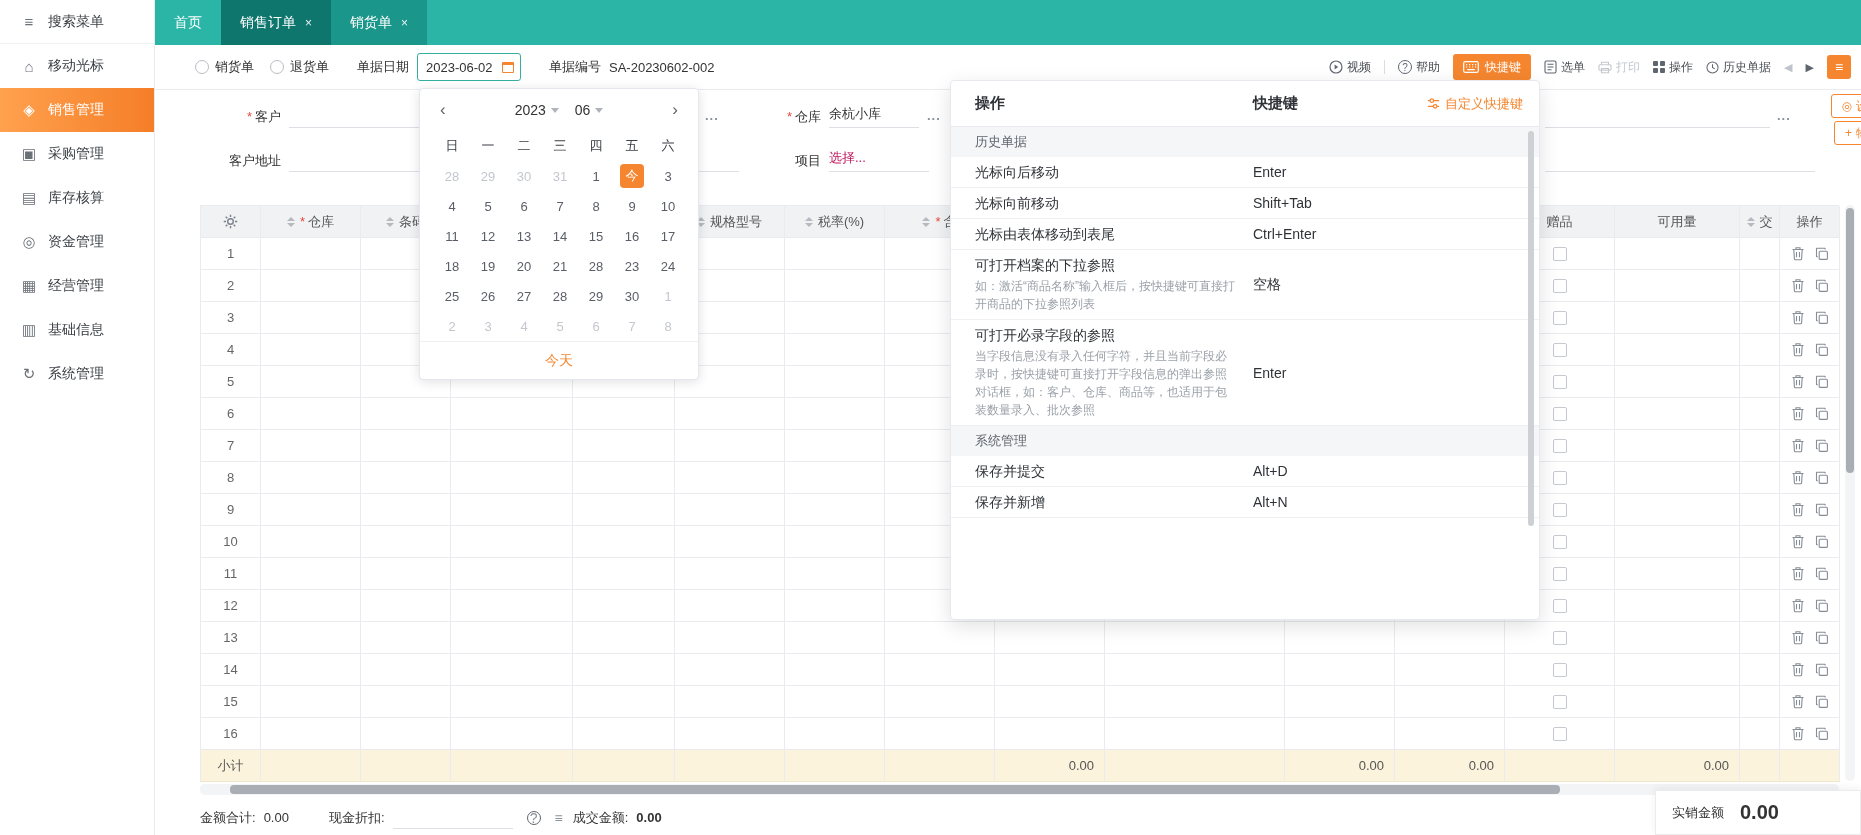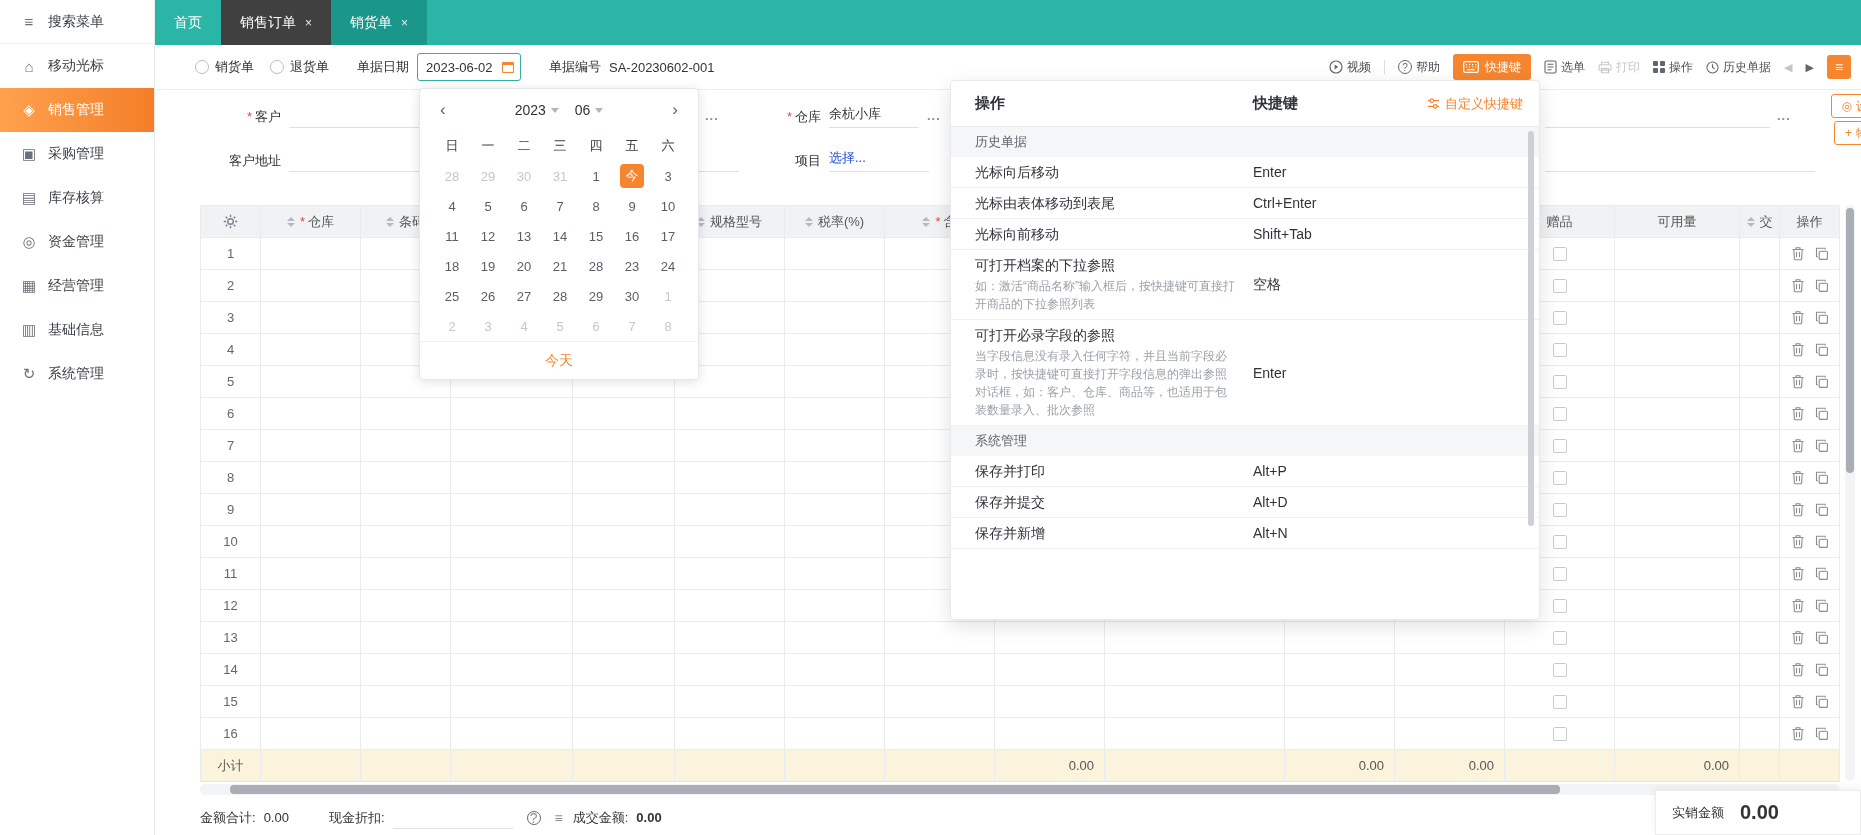--- a/index.html
+++ b/index.html
@@ -10,21 +10,21 @@
 .sidebar{position:absolute;left:0;top:0;width:155px;height:100%;background:#fff;border-right:1px solid #e8eaec;z-index:12}
 .sb-item{display:flex;align-items:center;height:44px;padding-left:20px;gap:10px;font-size:14px;color:#3a3f45;cursor:pointer}
 .sb-item:first-child{border-bottom:1px solid #f0f1f3}
 .sb-icon{font-size:15px;color:#6b7178;width:18px;text-align:center}
 .sb-item.active{background:linear-gradient(90deg,#ffa14e,#f57e28);color:#fff}
 .sb-item.active .sb-icon{color:#fff}
 
 
 .tabbar{position:absolute;left:155px;top:0;width:1706px;height:45px;background:#2ab5a6;display:flex;align-items:stretch;z-index:5}
 .tab{display:flex;align-items:center;gap:9px;padding:0 19px;color:#fff;font-size:14px;cursor:pointer}
-.tab.mid{background:#404040}
+.tab.mid{background:#0f766e}
 .tab.active{background:#1b968a}
 .tab-close{font-size:12px;opacity:.9}
 
 
 .toolbar{position:absolute;left:155px;top:45px;width:1706px;height:45px;background:#fff;border-bottom:1px solid #ececee;display:flex;align-items:center;padding:0 10px 0 40px;z-index:6}
 .radio{display:flex;align-items:center;gap:6px;font-size:13px;color:#333;cursor:pointer}
 .radio+.radio{margin-left:16px}
 .rdot{width:14px;height:14px;border-radius:50%;border:1px solid #b9bec4;background:#fff}
 .tb-label{margin-left:28px;color:#333;white-space:nowrap}
 .date-input{margin-left:8px;width:104px;height:28px;border:1px solid #35b0a0;border-radius:3px;display:flex;align-items:center;padding:0 6px 0 8px;font-size:13px;color:#333;cursor:text}
@@ -39,21 +39,21 @@
 .pager{font-size:11px;cursor:pointer}
 .pager.prev{color:#c0c4ca}
 .pager.next{color:#5f6670}
 .corner-btn{width:24px;height:24px;background:#f5862f;color:#fff;border-radius:3px;display:flex;align-items:center;justify-content:center;font-size:14px;cursor:pointer}
 
 
 .formarea{position:absolute;left:155px;top:90px;width:1706px;height:115px;background:#fff;z-index:2}
 .f-label{position:absolute;font-size:13px;color:#333;text-align:right;white-space:nowrap}
 .star{color:#e8493f;margin-right:3px;font-style:normal}
 .f-input{position:absolute;height:26px;border-bottom:1px solid #dcdfe3;font-size:13px;color:#333;display:flex;align-items:flex-end;padding-bottom:4px;cursor:text}
-.ph{color:#1d4ed8}
+.ph{color:#be185d}
 .f-more{position:absolute;color:#8a9099;letter-spacing:1px;cursor:pointer;font-weight:bold}
 .cut-btn{position:absolute;right:-18px;height:24px;border:1px solid #f5862f;color:#f5862f;border-radius:3px;display:flex;align-items:center;gap:4px;padding:0 10px;font-size:12px;background:#fff;cursor:pointer;white-space:nowrap}
 
 
 .table{position:absolute;left:200px;top:205px;width:1639px;border-top:1px solid #e9ebee;border-left:1px solid #e9ebee;background:#fff;z-index:1}
 .t-row{display:flex}
 .t-cell{flex:none;height:32px;border-right:1px solid #e9ebee;border-bottom:1px solid #e9ebee;display:flex;align-items:center;justify-content:center;font-size:13px;color:#444;overflow:hidden}
 .t-head .t-cell{background:#f0f2f3;color:#555}
 .t-sub .t-cell{background:#fcf3dd;border-bottom:1px solid #f0e6cb;color:#555}
 .seq{color:#666}
@@ -182,21 +182,21 @@
     <span class="radio">
       <span class="rdot"></span>
       <span>退货单</span>
     </span>
     <span class="tb-label">单据日期</span>
     <span class="date-input">
       <span>2023-06-02</span>
       <span class="cal-ico"></span>
     </span>
     <span class="tb-label">单据编号</span>
-    <span class="doc-no">SA-20230602-001</span>
+    <span class="doc-no">SA-20230602-002</span>
 
     <span class="tb-right">
       <span class="tb-link">
         <svg width="14" height="14" viewBox="0 0 14 14">
             <circle cx="7" cy="7" r="6" fill="none" stroke="#5f6670" stroke-width="1.2"></circle>
             <path d="M5.6 4.6l3.6 2.4-3.6 2.4z" fill="#5f6670"></path>
           </svg>
         <span>视频</span>
       </span>
       <span class="tb-sep"></span>
@@ -1064,42 +1064,38 @@
         <span>自定义快捷键</span>
       </span>
     </div>
     <div>
         <div class="sc-section">历史单据</div>
         <div class="sc-item">
           <div class="sc-text">光标向后移动</div>
           <div class="sc-key">Enter</div>
         </div>
         <div class="sc-item">
+          <div class="sc-text">光标向前移动</div>
+          <div class="sc-key">Shift+Tab</div>
+        </div>
+        <div class="sc-item">
           <div class="sc-text">光标由表体移动到表尾</div>
           <div class="sc-key">Ctrl+Enter</div>
-        </div>
-        <div class="sc-item">
-          <div class="sc-text">光标向前移动</div>
-          <div class="sc-key">Shift+Tab</div>
         </div>
         <div class="sc-item">
           <div class="sc-text">可打开档案的下拉参照</div>
           <div class="sc-desc">如：激活“商品名称”输入框后，按快捷键可直接打开商品的下拉参照列表</div>
           <div class="sc-key">空格</div>
         </div>
         <div class="sc-item">
           <div class="sc-text">可打开必录字段的参照</div>
           <div class="sc-desc">当字段信息没有录入任何字符，并且当前字段必录时，按快捷键可直接打开字段信息的弹出参照对话框，如：客户、仓库、商品等，也适用于包装数量录入、批次参照</div>
           <div class="sc-key">Enter</div>
         </div>
         <div class="sc-section">系统管理</div>
-        <div class="sc-item">
-          <div class="sc-text">保存并打印</div>
-          <div class="sc-key">Alt+P</div>
-        </div>
         <div class="sc-item">
           <div class="sc-text">保存并提交</div>
           <div class="sc-key">Alt+D</div>
         </div>
         <div class="sc-item">
           <div class="sc-text">保存并新增</div>
           <div class="sc-key">Alt+N</div>
         </div>
       </div>
     <div class="sc-scroll">

